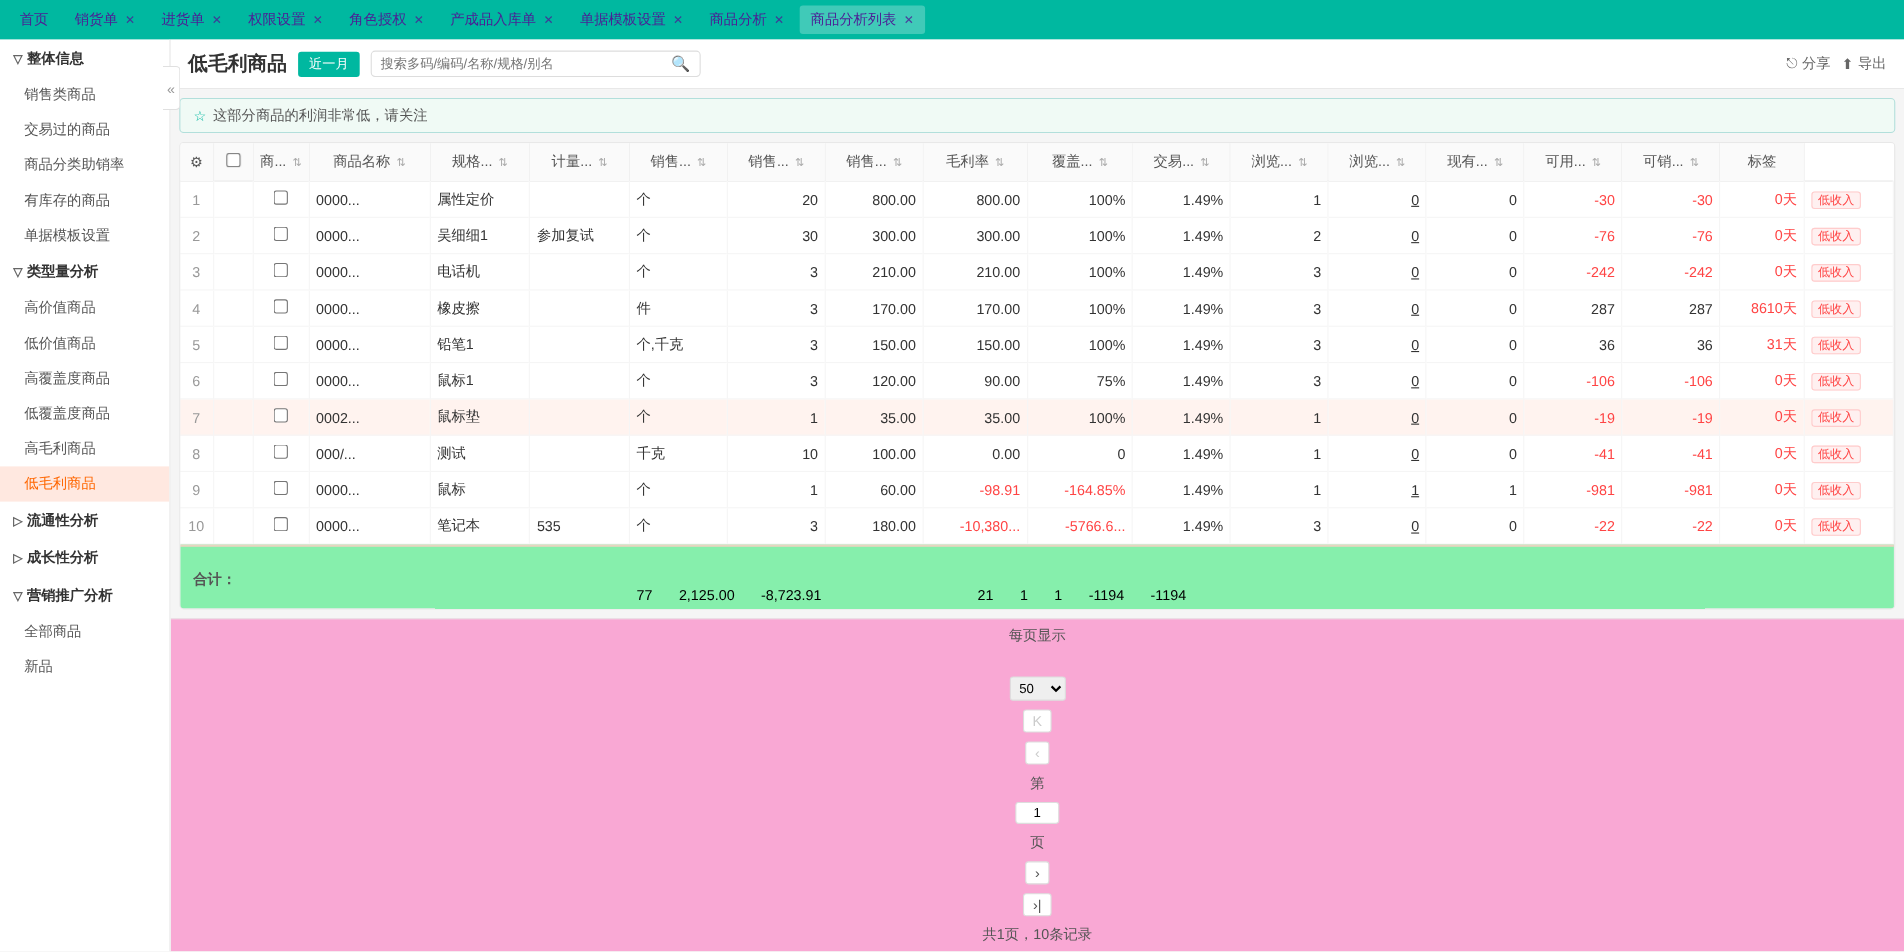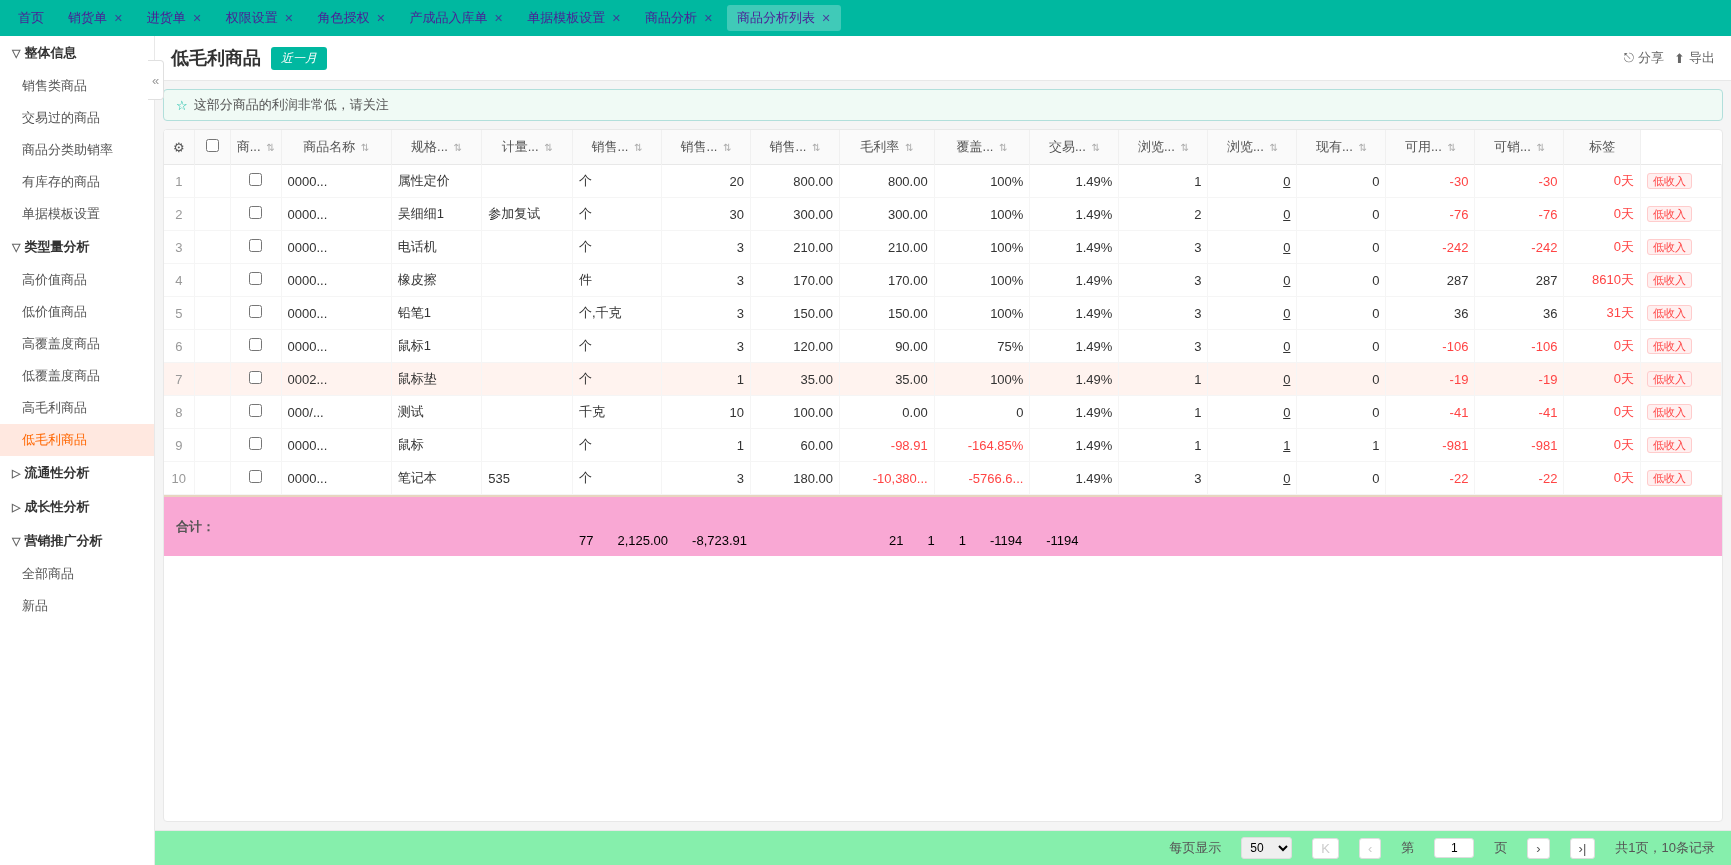--- a/index.html
+++ b/index.html
@@ -104,21 +104,20 @@
       color: #333;
     }
     .filter-btn {
       background: #00b8a0;
       color: #fff;
       border: none;
       padding: 3px 10px;
       border-radius: 3px;
       cursor: pointer;
       font-size: 12px;
-      font-style: italic;
     }
     .search-box {
       display: flex;
       align-items: center;
       border: 1px solid #ddd;
       border-radius: 4px;
       padding: 3px 8px;
       background: #fff;
       flex: 1;
       max-width: 300px;
@@ -206,48 +205,50 @@
       padding: 1px 5px;
       font-size: 11px;
     }
     .red-text { color: #ff4444; }
     .link-underline { text-decoration: underline; cursor: pointer; color: #333; }
     .num-col { text-align: right; }
     .center-col { text-align: center; }
 
     
     .table-footer {
-      background: #f9a8d4;
+      background: #86efac;
       border-top: 2px solid #e8d5c0;
       padding: 8px 12px;
       display: flex;
       align-items: center;
       gap: 8px;
       font-size: 13px;
     }
     .table-footer .label { font-weight: bold; color: #555; }
     .table-footer .val { padding: 0 8px; margin-top: 28px; }
 
     
     .pagination-bar {
-      background: #86efac;
+      background: #f9a8d4;
       border-top: 1px solid #e8e8e8;
       padding: 6px 16px;
       display: flex;
       align-items: center;
       justify-content: flex-end;
-      gap: 20px;
+      gap: 8px;
       font-size: 12px;
       color: #555;
+      flex-direction: column;
     }
     .pagination-bar select {
       border: 1px solid #ddd;
       border-radius: 3px;
       padding: 2px 4px;
       font-size: 12px;
+      margin-top: 20px;
     }
     .pagination-btn {
       border: 1px solid #ddd;
       background: #fff;
       padding: 2px 8px;
       border-radius: 3px;
       cursor: pointer;
       color: #555;
     }
     .pagination-btn:disabled { color: #ccc; cursor: default; }
@@ -322,20 +323,24 @@
 
   <div class="collapse-btn">
     <span>«</span>
   </div>
 
   <div class="content">
 
     <div class="page-header">
       <span class="page-title">低毛利商品</span>
       <button class="filter-btn">近一月</button>
+      <div class="search-box">
+        <input type="text" placeholder="搜索多码/编码/名称/规格/别名" style="">
+        <span class="search-icon">🔍</span>
+      </div>
       <div class="header-actions">
         <div class="action-btn">
           <span>⎋</span>
           <span>分享</span>
         </div>
         <div class="action-btn">
           <span>⬆</span>
           <span>导出</span>
         </div>
       </div>

